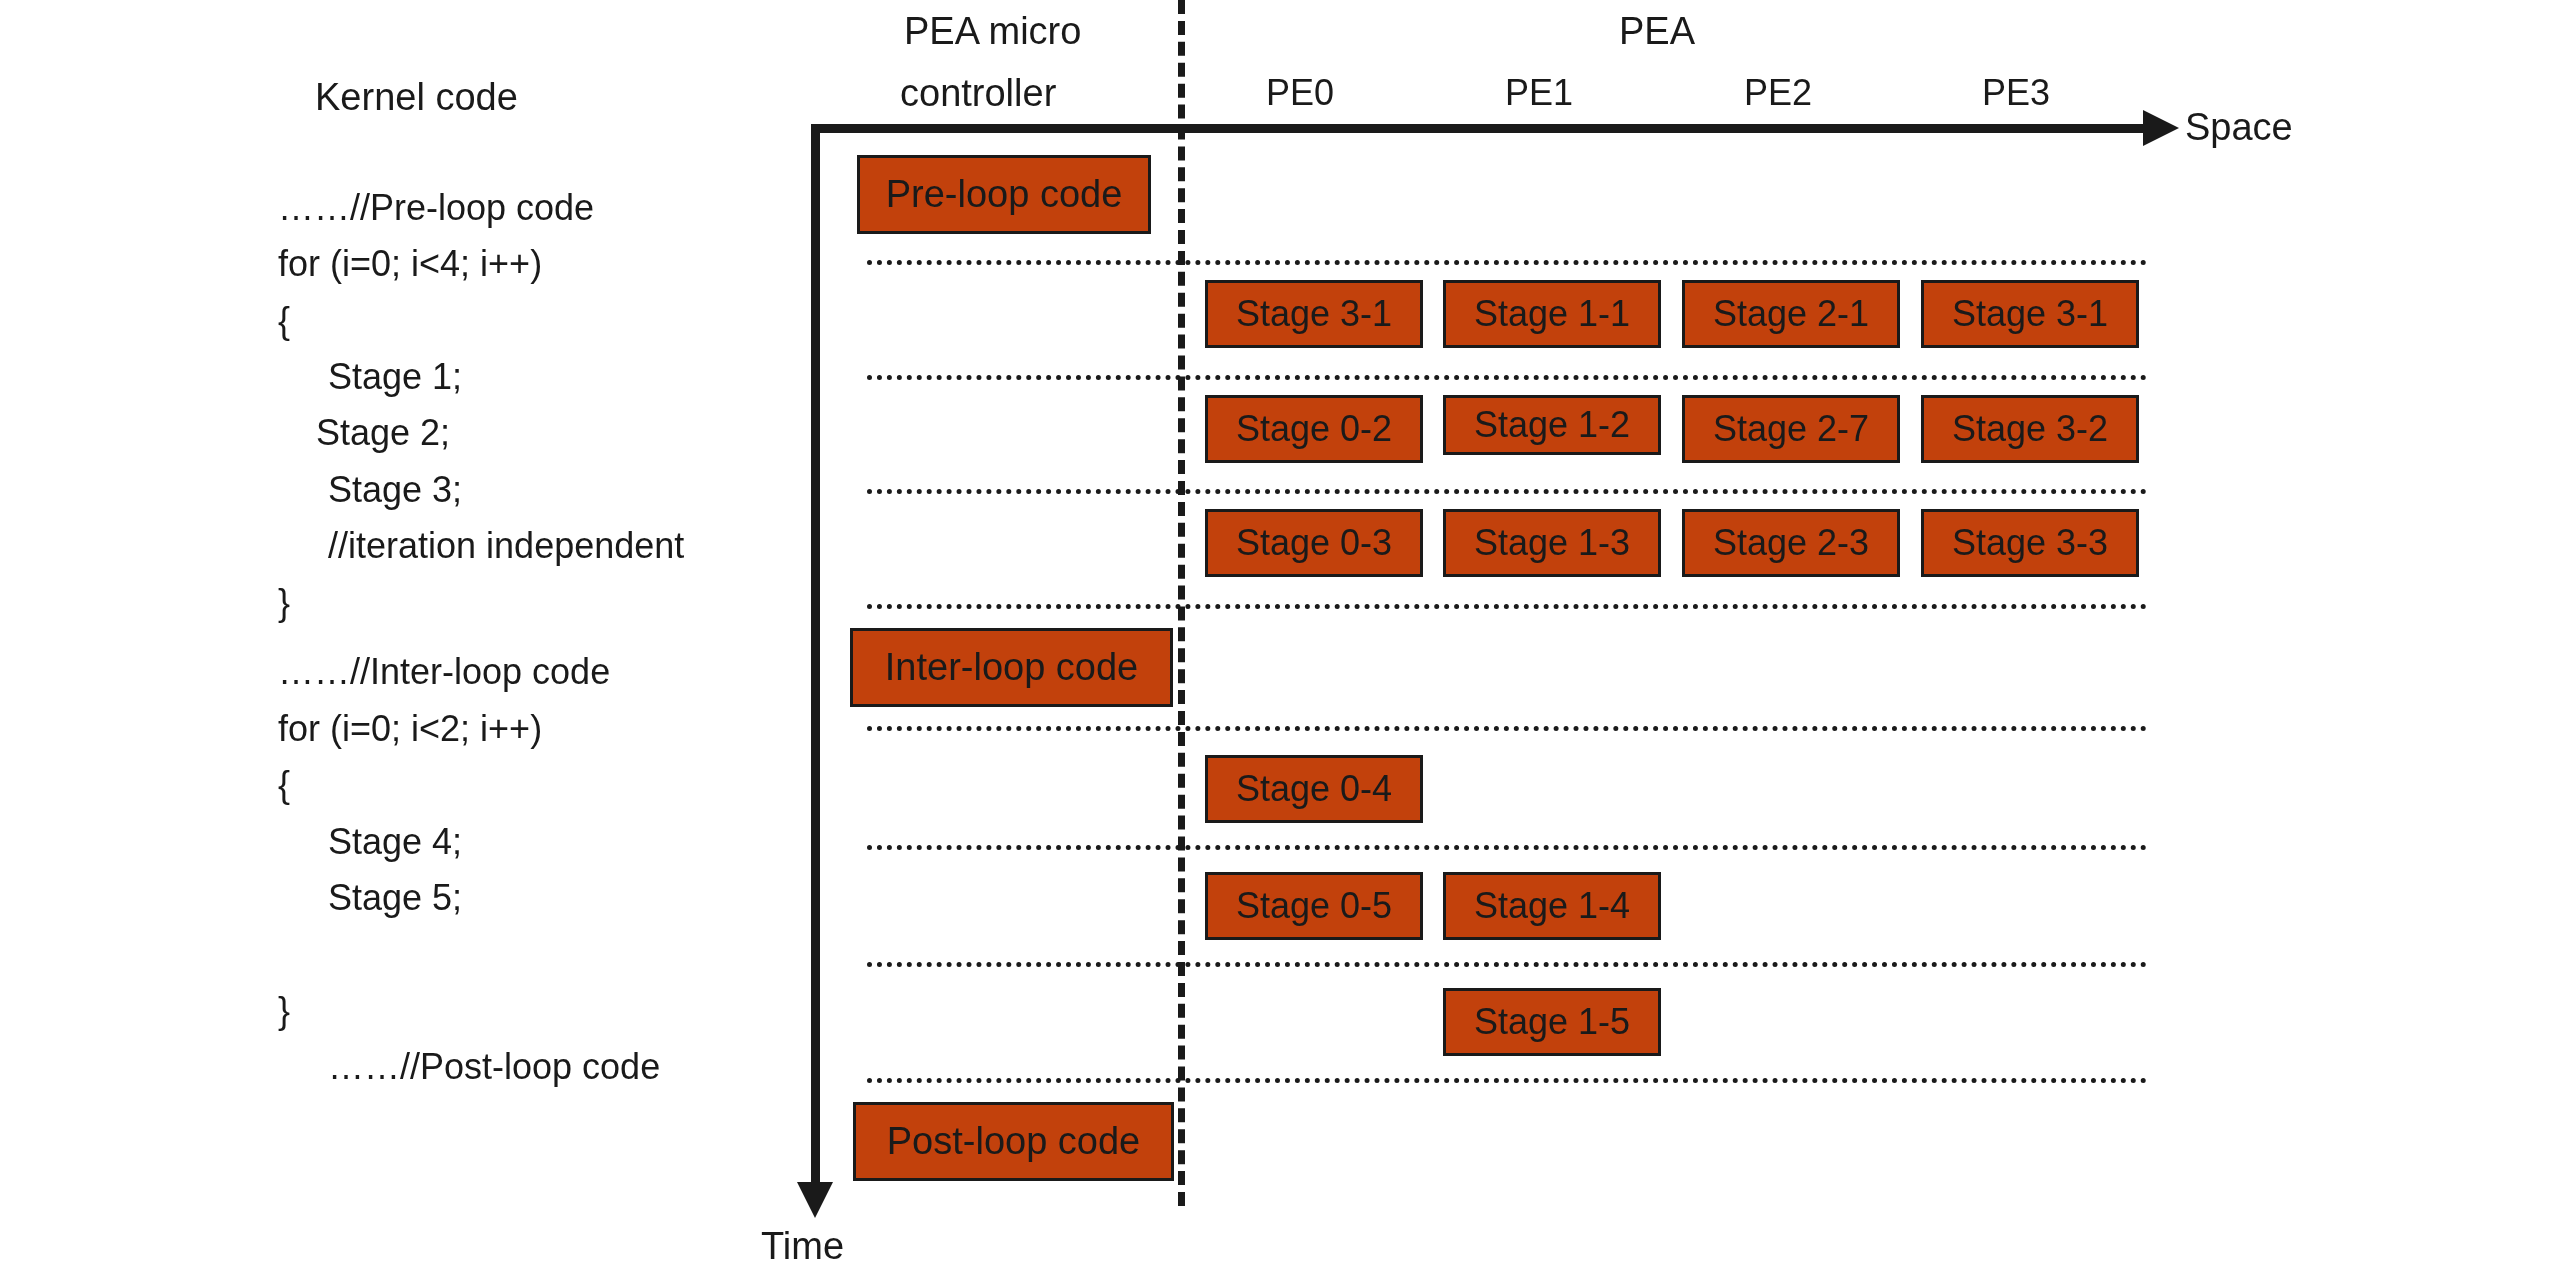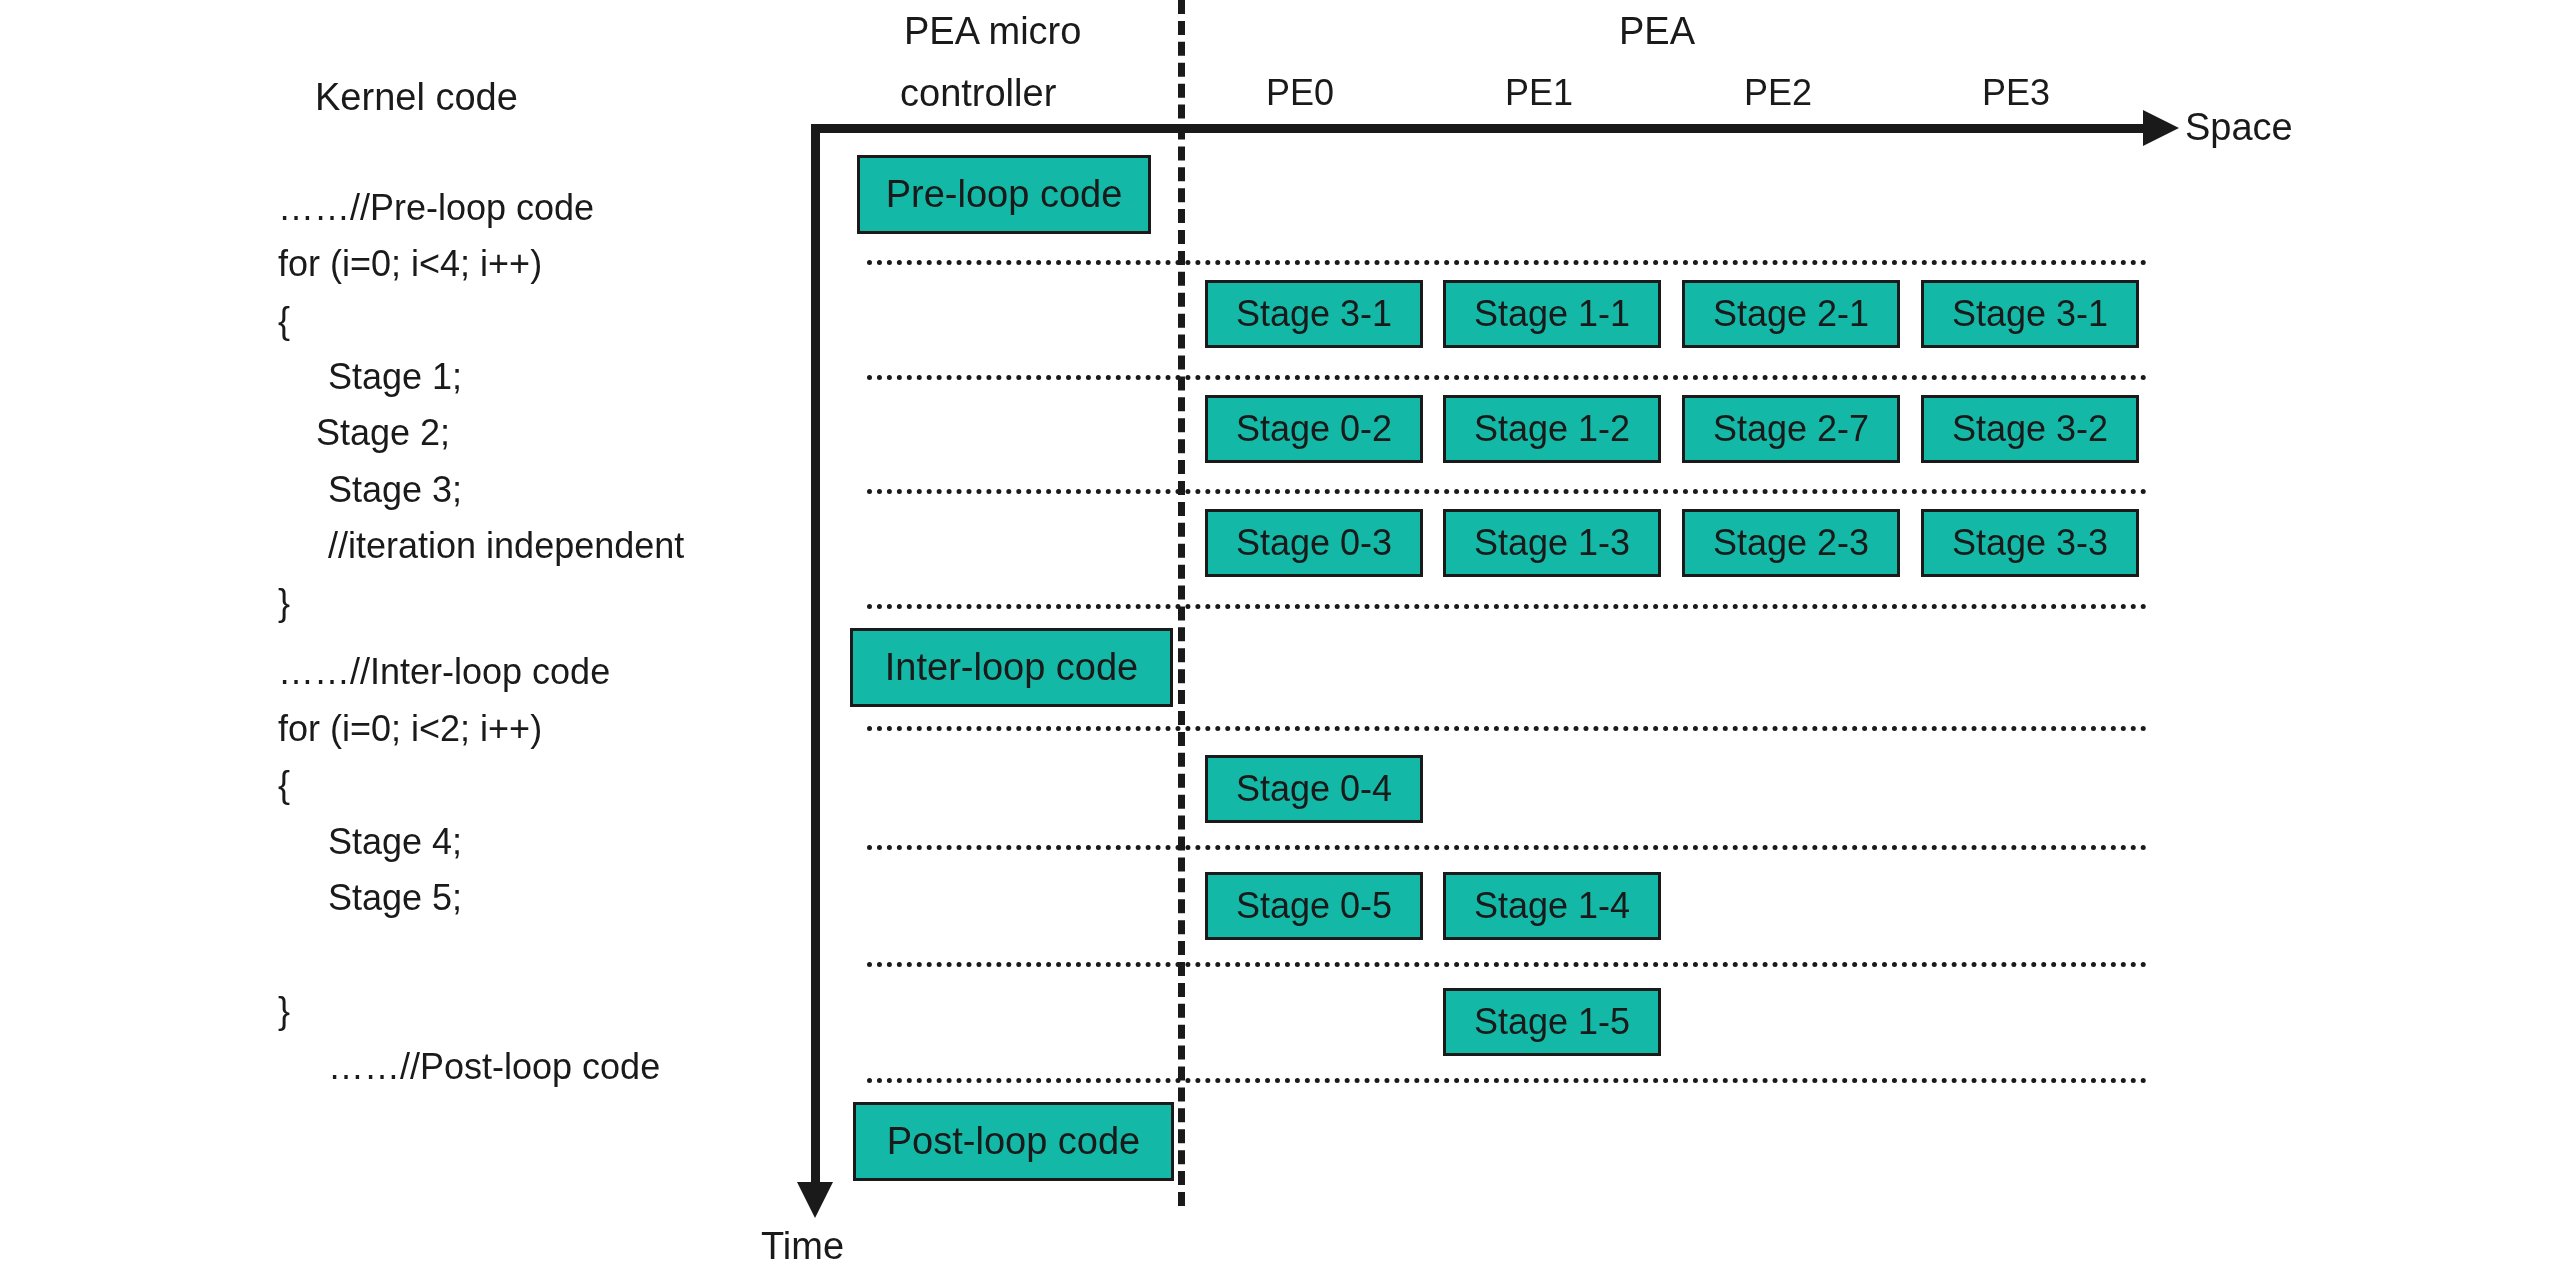--- a/index.html
+++ b/index.html
@@ -59,21 +59,21 @@
     position: absolute;
     width: 0;
     border-left: 7.4px dashed #1a1a1a;
   }
 
   
   .box {
     position: absolute;
     box-sizing: border-box;
     border: 3.3px solid #1a1a1a;
-    background: #14b8a6;
+    background: #c2410c;
     display: flex;
     align-items: center;
     justify-content: center;
     font-size: 36px;
     color: #1a1a1a;
     white-space: nowrap;
   }
   .uc-box { font-size: 38px; }
 </style>
 </head>
@@ -133,21 +133,21 @@
   <div class="box uc-box" style="left:850px; top:628px; width:323px; height:79px;">Inter-loop code</div>
 
   <div class="box uc-box" style="left:853px; top:1102px; width:321px; height:79px;">Post-loop code</div>
 
   <div class="box" style="left:1205px; top:280px; width:218px; height:68px;">Stage 3-1</div>
   <div class="box" style="left:1443px; top:280px; width:218px; height:68px;">Stage 1-1</div>
   <div class="box" style="left:1682px; top:280px; width:218px; height:68px;">Stage 2-1</div>
   <div class="box" style="left:1921px; top:280px; width:218px; height:68px;">Stage 3-1</div>
 
   <div class="box" style="left:1205px; top:395px; width:218px; height:68px;">Stage 0-2</div>
-  <div class="box" style="left:1443px; top:395px; width:218px; height:68px;">Stage 1-2</div>
+  <div class="box" style="left:1443px; top:395px; width:218px; height:60px;">Stage 1-2</div>
   <div class="box" style="left:1682px; top:395px; width:218px; height:68px;">Stage 2-7</div>
   <div class="box" style="left:1921px; top:395px; width:218px; height:68px;">Stage 3-2</div>
 
   <div class="box" style="left:1205px; top:509px; width:218px; height:68px;">Stage 0-3</div>
   <div class="box" style="left:1443px; top:509px; width:218px; height:68px;">Stage 1-3</div>
   <div class="box" style="left:1682px; top:509px; width:218px; height:68px;">Stage 2-3</div>
   <div class="box" style="left:1921px; top:509px; width:218px; height:68px;">Stage 3-3</div>
 
   <div class="box" style="left:1205px; top:755px; width:218px; height:68px;">Stage 0-4</div>
 

